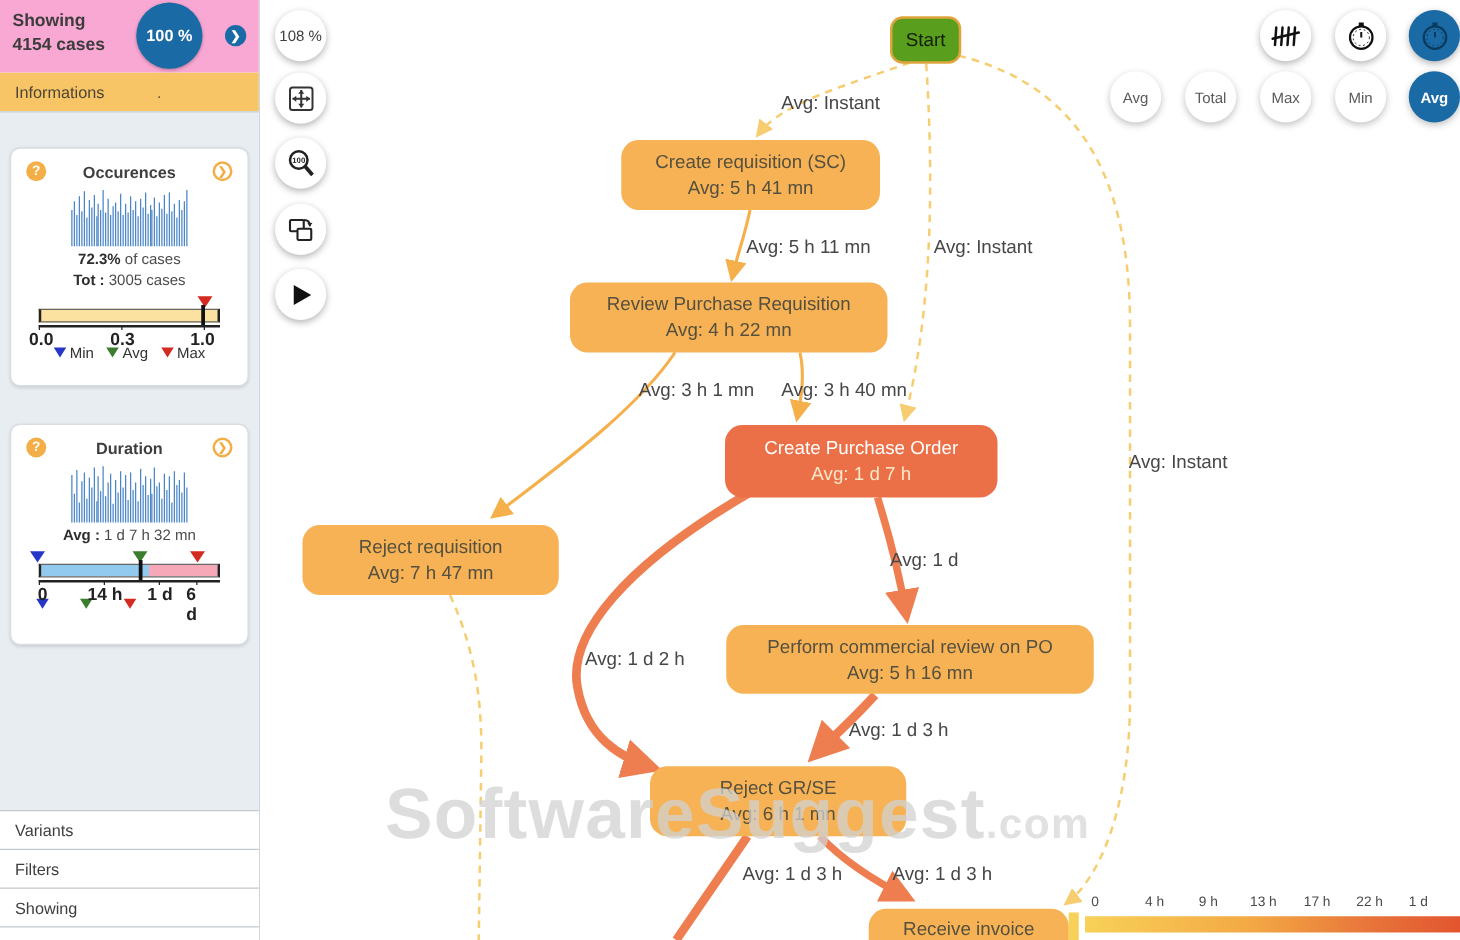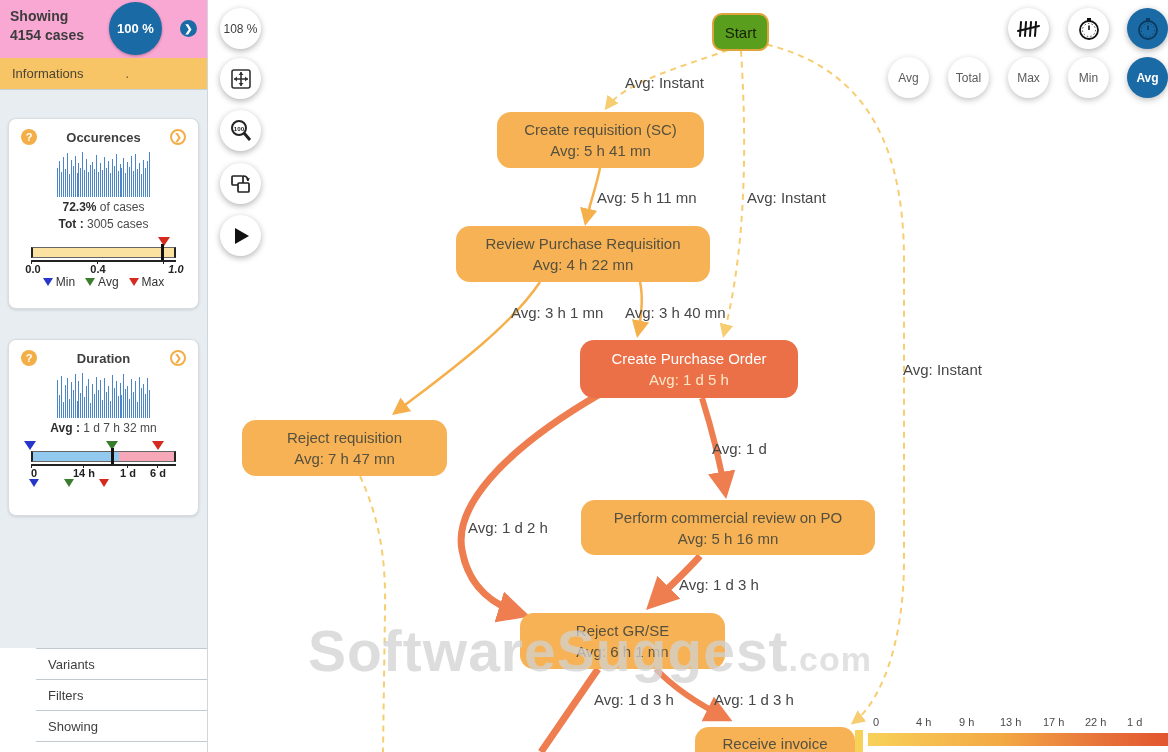--- a/index.html
+++ b/index.html
@@ -33,25 +33,25 @@
   .hist{height:46px;margin:6px 48px 0 48px;display:flex;align-items:flex-end;gap:1px;}
   .hist i{flex:1;background:var(--hist);display:block;}
   .stat-line{text-align:center;font-size:12px;color:#4a4a4a;margin-top:3px;}
   .stat-line b{color:#2e2e2e;}
   .slider{position:relative;height:38px;margin:4px 22px 0 22px;}
   .track{position:absolute;left:0;right:0;top:12px;height:11px;border:1px solid #666;border-left:2px solid #222;border-right:2px solid #222;}
   .tri{position:absolute;width:0;height:0;border-left:6px solid transparent;border-right:6px solid transparent;border-top:9px solid #c00;}
   .tri.b{border-top-color:#2637c8;} .tri.g{border-top-color:#3b7d2e;} .tri.r{border-top-color:#d42a20;}
   .marker{position:absolute;top:9px;width:3px;height:17px;background:#111;}
   .axis{position:absolute;left:0;right:0;top:25px;height:12px;border-top:2px solid #222;}
-  .axis span{position:absolute;top:1px;font-size:11px;font-weight:bold;color:#222;transform:translateX(-50%);}
+  .axis span{position:absolute;top:1px;font-size:14px;font-weight:bold;color:#222;transform:translateX(-50%);}
   .tick{position:absolute;top:-2px;width:1px;height:4px;background:#222;}
   .legend{display:flex;justify-content:center;gap:10px;margin-top:2px;font-size:12px;color:#333;align-items:center;}
   .ltri{display:inline-block;width:0;height:0;border-left:5px solid transparent;border-right:5px solid transparent;border-top:8px solid #c00;margin-right:3px;}
-  .sb-footer{position:absolute;left:0;bottom:0;width:100%;padding-left:36px;}
+  .sb-footer{position:absolute;left:0;bottom:0;width:100%;}
   .sb-row{height:31px;background:#fff;border-top:1px solid #c2c9cf;display:flex;align-items:center;padding-left:12px;font-size:13px;color:#3e3e3e;}
   .sb-pad{height:11px;background:#fff;border-top:1px solid #c2c9cf;}
 
   
   #main{position:absolute;left:208px;top:0;width:960px;height:752px;background:#fff;}
   .circ-btn{position:absolute;width:41px;height:41px;border-radius:50%;background:#fff;box-shadow:0 2px 6px rgba(0,0,0,.3);display:flex;align-items:center;justify-content:center;font-size:12px;color:#3e3e3e;}
   .circ-btn.sel{background:var(--accent);color:#fff;}
   .chip{position:absolute;width:41px;height:41px;border-radius:50%;background:#fff;box-shadow:0 2px 6px rgba(0,0,0,.25);display:flex;align-items:center;justify-content:center;font-size:12px;color:#5a5a5a;}
   .chip.sel{background:var(--accent);color:#fff;font-weight:bold;}
 
@@ -159,22 +159,22 @@
         </div>
         <div class="slider">
           <div class="tri r" style="left:127px;top:2px;"></div>
           <div class="track" style="background:var(--slider-yellow);"></div>
           <div class="marker" style="left:130px;"></div>
           <div class="axis">
             <i class="tick" style="left:0;"></i>
               <i class="tick" style="left:66px;"></i>
               <i class="tick" style="left:132px;"></i>
             <span style="left:2px;">0.0</span>
-            <span style="left:67px;">0.4</span>
-            <span style="left:145px;font-style:italic;">1.0</span>
+            <span style="left:67px;">0.3</span>
+            <span style="left:131px;">1.0</span>
           </div>
         </div>
         <div class="legend">
           <span><i class="ltri" style="border-top-color:#2637c8;"></i><span>Min</span></span>
           <span><i class="ltri" style="border-top-color:#3b7d2e;"></i><span>Avg</span></span>
           <span><i class="ltri" style="border-top-color:#d42a20;"></i><span>Max</span></span>
         </div>
       </div>
 
       <div class="card card2">
@@ -383,21 +383,21 @@
     <div class="node" style="left:289px;top:112px;width:207px;height:56px;">
       <span class="t">Create requisition (SC)</span>
         <span class="a">Avg: 5 h 41 mn</span>
     </div>
     <div class="node" style="left:248px;top:226px;width:254px;height:56px;">
       <span class="t">Review Purchase Requisition</span>
         <span class="a">Avg: 4 h 22 mn</span>
     </div>
     <div class="node hot" style="left:372px;top:340px;width:218px;height:58px;">
       <span class="t">Create Purchase Order</span>
-        <span class="a">Avg: 1 d 5 h</span>
+        <span class="a">Avg: 1 d 7 h</span>
     </div>
     <div class="node" style="left:34px;top:420px;width:205px;height:56px;">
       <span class="t">Reject requisition</span>
         <span class="a">Avg: 7 h 47 mn</span>
     </div>
     <div class="node" style="left:373px;top:500px;width:294px;height:55px;">
       <span class="t">Perform commercial review on PO</span>
         <span class="a">Avg: 5 h 16 mn</span>
     </div>
     <div class="node" style="left:312px;top:613px;width:205px;height:56px;">

